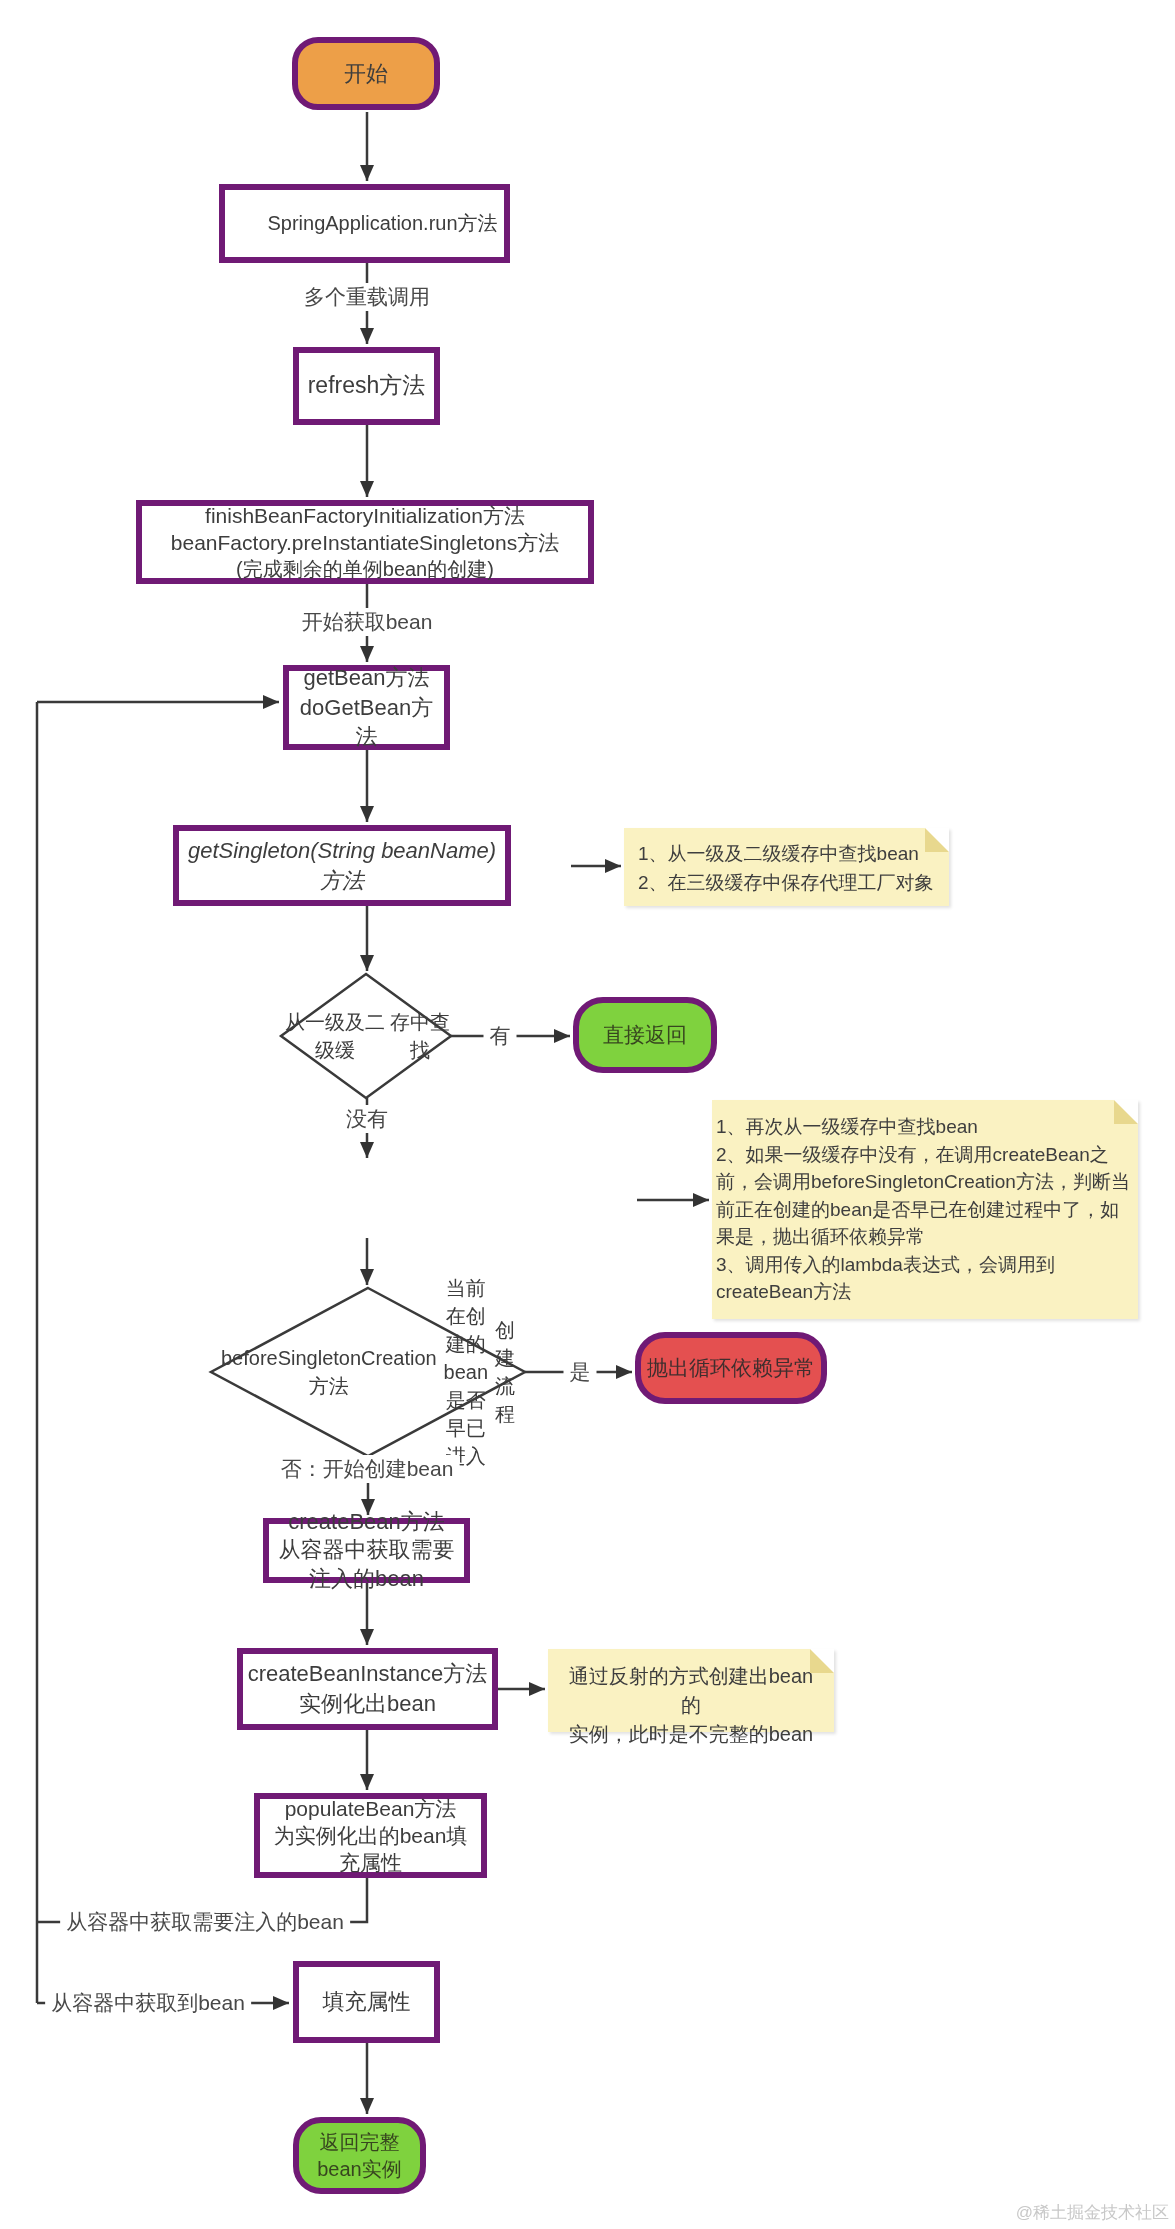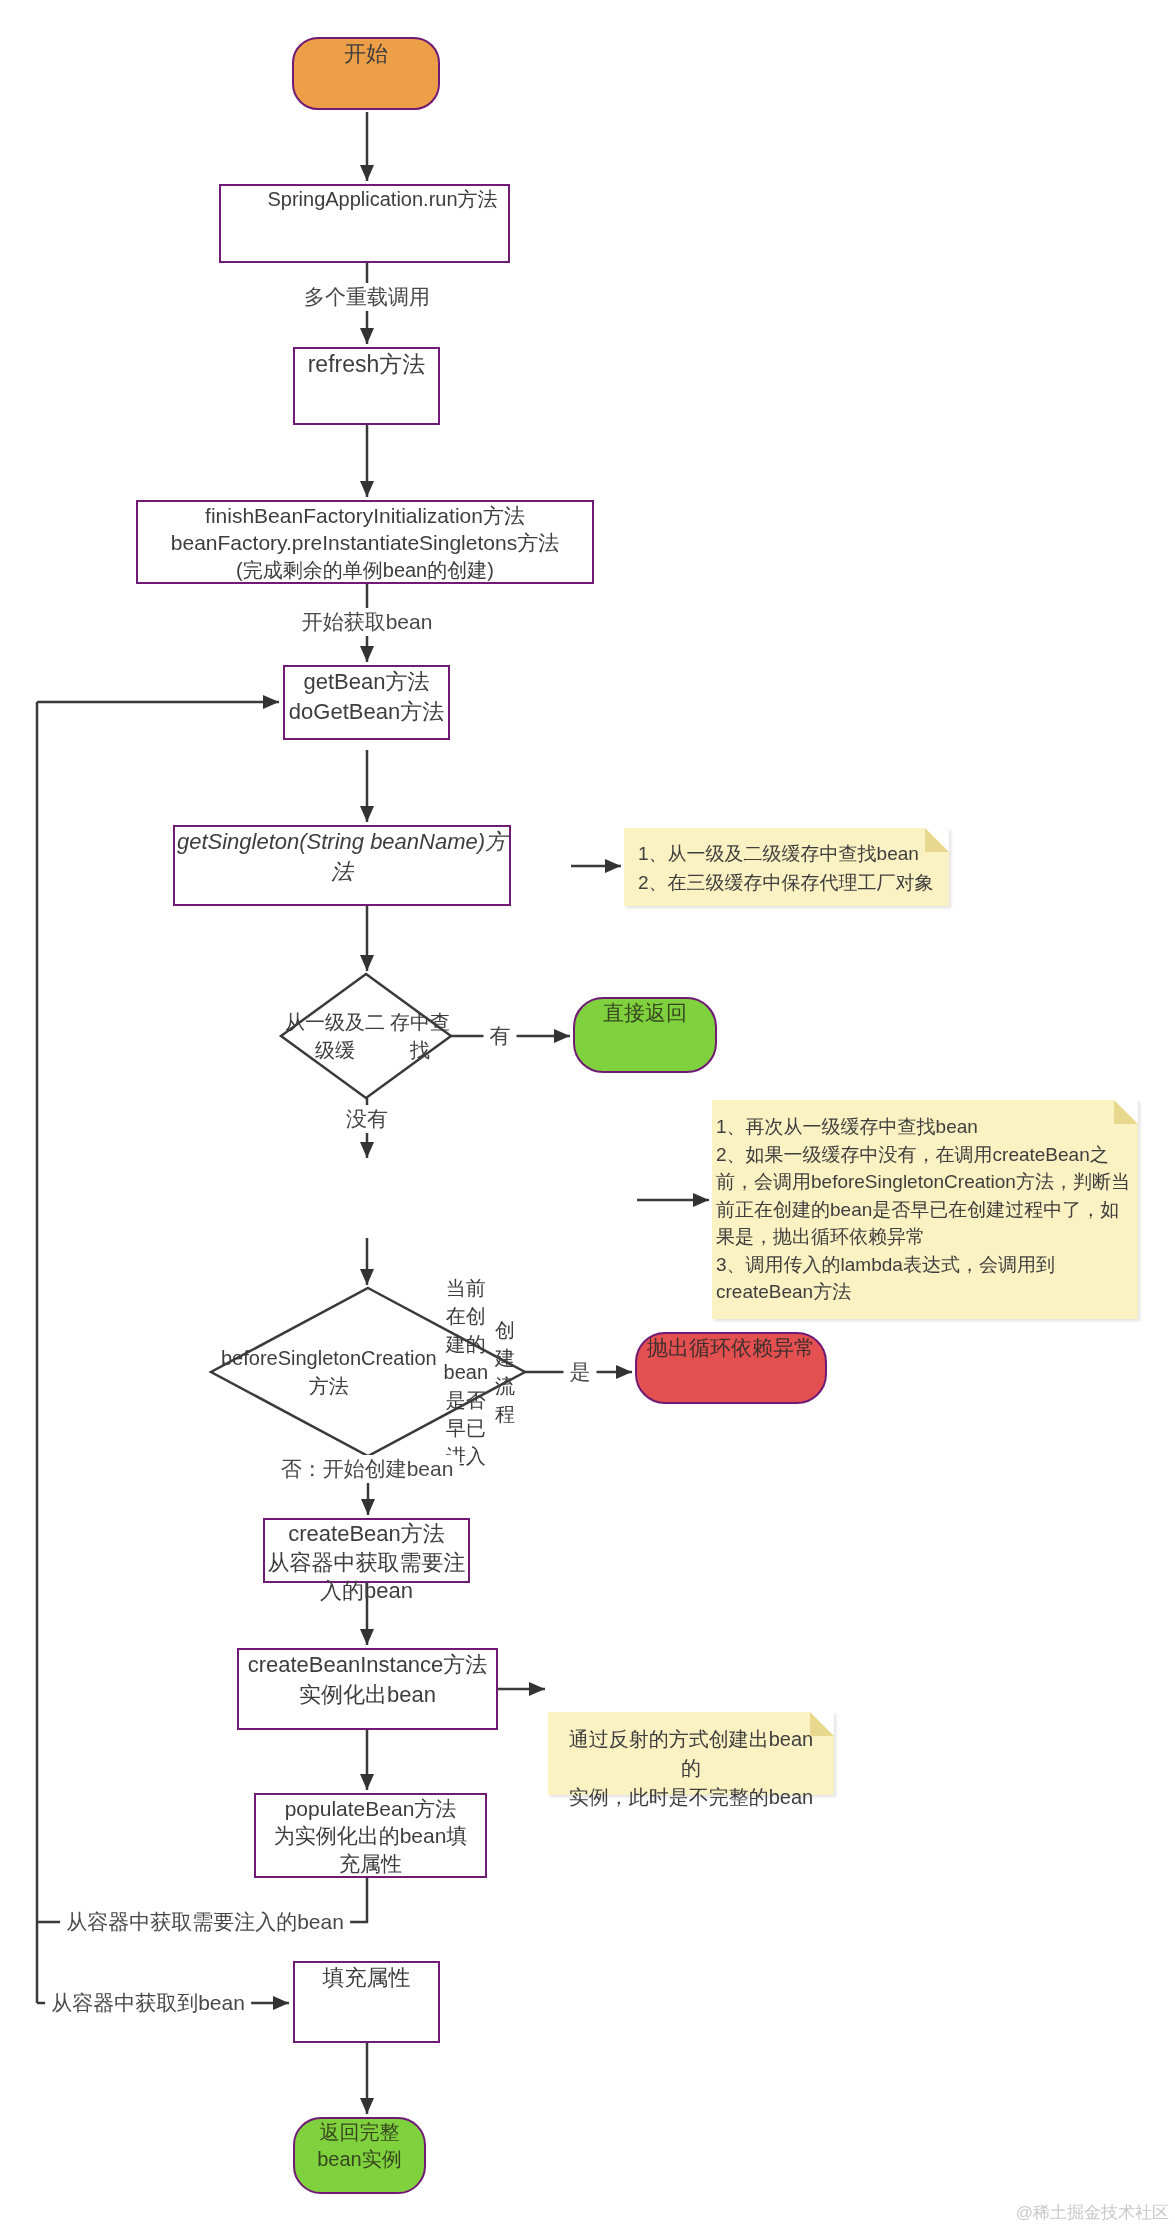--- a/index.html
+++ b/index.html
@@ -3,22 +3,22 @@
 <meta charset="utf-8">
 <style>
   html,body { margin:0; padding:0; background:#ffffff; }
   .canvas {
     position:relative; width:1175px; height:2229px; background:#ffffff;
     font-family:"Liberation Sans","DejaVu Sans",sans-serif; overflow:hidden;
   }
   svg.wires { position:absolute; left:0; top:0; }
   .box {
     position:absolute; box-sizing:border-box; background:#ffffff;
-    border:2px solid #701a75; color:#3d3d3d;
-    display:flex; flex-direction:column; align-items:center; 
+    border:6px solid #701a75; color:#3d3d3d;
+    display:flex; flex-direction:column; align-items:center; justify-content:center;
     text-align:center; line-height:1.35;
   }
   .terminal { border-radius:30px; }
   .start   { background:#ED9F48; }
   .success { background:#7FD23E; }
   .error   { background:#E45050; color:#3f2e2e; }
   .dtext {
     position:absolute; display:flex; flex-direction:row; align-items:center;
     justify-content:center; text-align:center; color:#3d3d3d; line-height:1.4;
   }
@@ -97,21 +97,21 @@
   </div>
 
   <div class="box" style="left:136px; top:500px; width:458px; height:84px; font-size:21px; line-height:1.3;">
     <div>finishBeanFactoryInitialization方法</div>
     <div>beanFactory.preInstantiateSingletons方法</div>
     <div style="font-size:20px;">(完成剩余的单例bean的创建)</div>
   </div>
 
   <div class="elabel" style="left:367px; top:622px;">开始获取bean</div>
 
-  <div class="box" style="left:283px; top:665px; width:167px; height:75px; font-size:22px;">
+  <div class="box" style="left:283px; top:665px; width:167px; height:85px; font-size:22px;">
     <div>getBean方法</div>
     <div>doGetBean方法</div>
   </div>
 
   <div class="box" style="left:173px; top:825px; width:338px; height:81px; font-size:22px;font-style:italic;">
     <div>getSingleton(String beanName)方法</div>
   </div>
 
   <div class="note" style="left:624px; top:828px; width:325px; height:78px; padding:11px 14px; font-size:19px; line-height:1.55;">
     <div>1、从一级及二级缓存中查找bean</div>
@@ -155,21 +155,21 @@
   <div class="box" style="left:263px; top:1518px; width:207px; height:65px; font-size:22px; line-height:1.3;">
     <div>createBean方法</div>
     <div>从容器中获取需要注入的bean</div>
   </div>
 
   <div class="box" style="left:237px; top:1648px; width:261px; height:82px; font-size:22px;">
     <div>createBeanInstance方法</div>
     <div>实例化出bean</div>
   </div>
 
-  <div class="note" style="left:548px; top:1712px; width:286px; height:83px; padding:13px 12px; font-size:20px; line-height:1.45; text-align:center;">
+  <div class="note" style="left:548px; top:1649px; width:286px; height:83px; padding:13px 12px; font-size:20px; line-height:1.45; text-align:center;">
     <div>通过反射的方式创建出bean的</div>
     <div>实例，此时是不完整的bean</div>
   </div>
 
   <div class="box" style="left:254px; top:1793px; width:233px; height:85px; font-size:21px; line-height:1.3;">
     <div>populateBean方法</div>
     <div>为实例化出的bean填</div>
     <div>充属性</div>
   </div>
 

